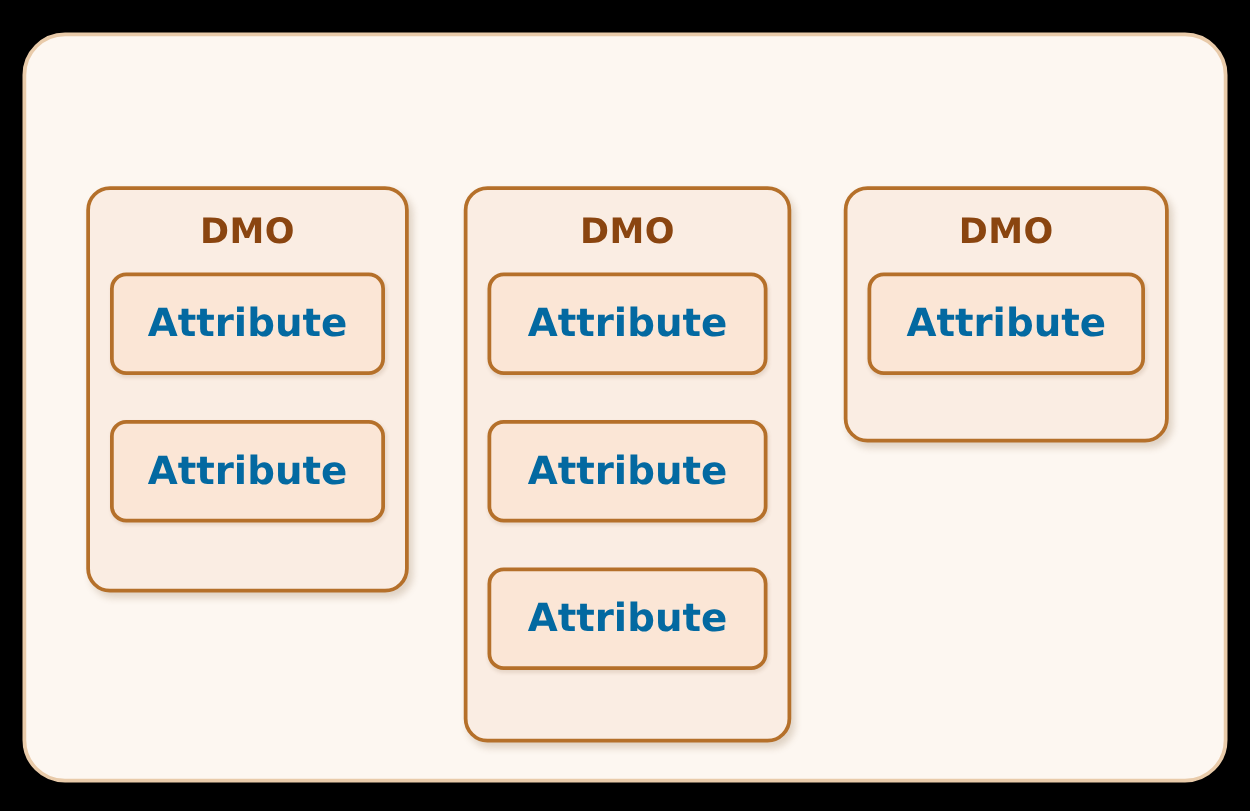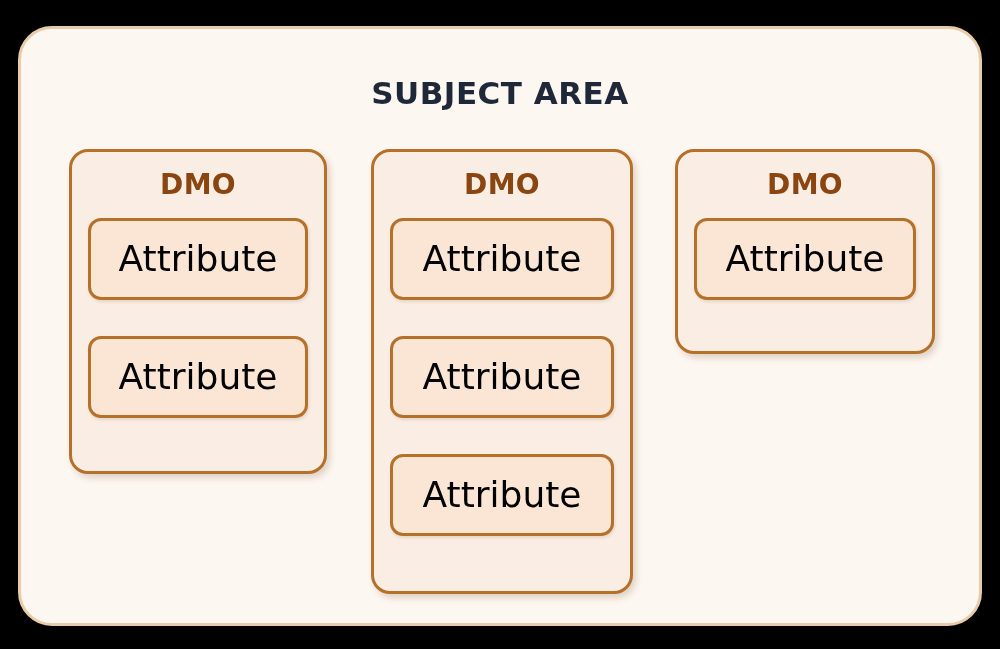--- a/index.html
+++ b/index.html
@@ -89,39 +89,38 @@
     display: flex;
     align-items: center;
     justify-content: center;
     margin-bottom: 36px;
     box-shadow: 1px 2px 3px rgba(120,80,40,0.14);
   }
 
   .attribute:last-child { margin-bottom: 0; }
 
   .attr-label {
-    font-size: 36px;
-    font-weight: normal;
-    color: #000000;
+    font-size: 31px;
+    font-weight: bold;
+    color: #0369a1;
     line-height: 1;
   }
 
   
   .dmo-0 { left: 48px;  top: 120px; width: 258px; height: 325px; }
   .dmo-1 { left: 350px; top: 120px; width: 262px; height: 445px; }
   .dmo-2 { left: 654px; top: 120px; width: 260px; height: 205px; }
 </style>
 </head>
 <body>
 
 <div id="stage">
 
   <div class="subject-area">
 
-    <div class="subject-title">SUBJECT AREA</div>
 
     <div class="dmo-row">
 
       <div class="dmo dmo-0">
         <div class="dmo-label">DMO</div>
         <div class="attr-list">
           <div class="attribute">
             <span class="attr-label">Attribute</span>
           </div>
           <div class="attribute">

